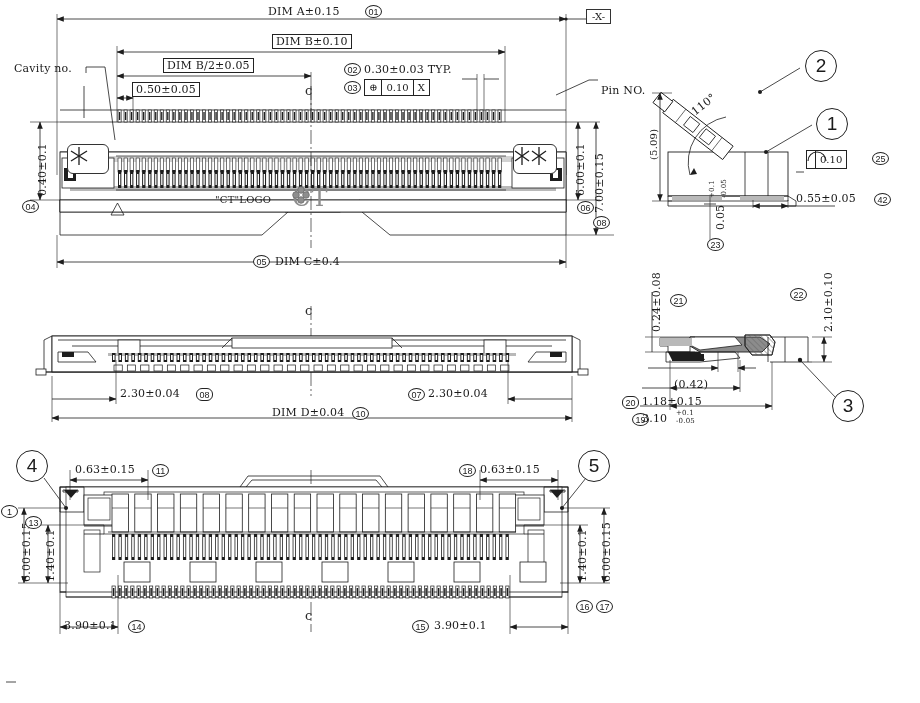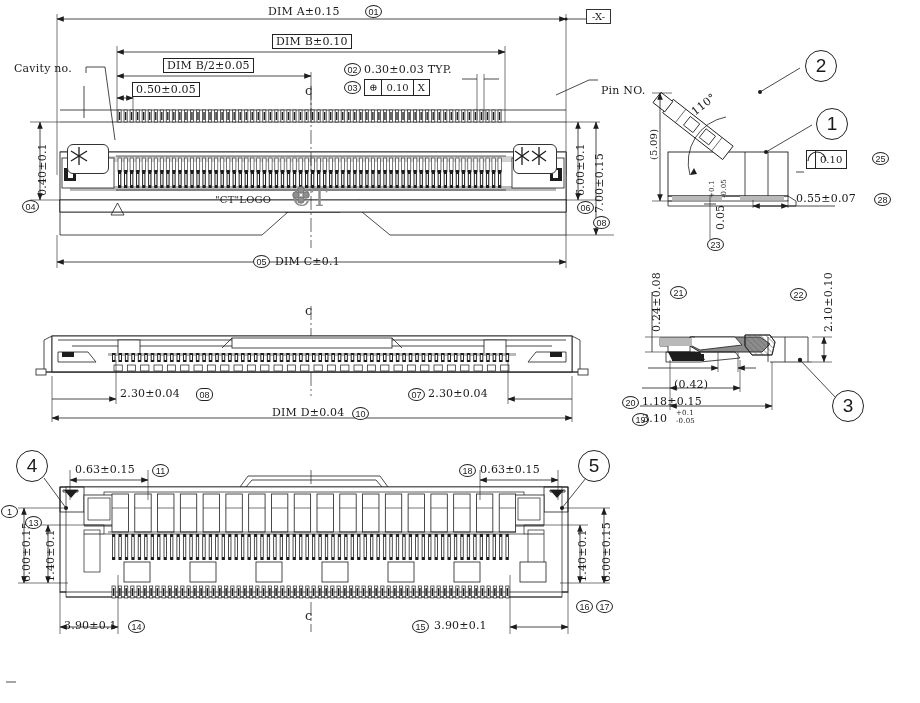--- a/index.html
+++ b/index.html
@@ -1198,21 +1198,21 @@
           <circle cx="14" cy="9" r="3.3"></circle>
     </g>
   </svg>
   <span class="lbl" style="position:static;font-size:24px;color:#8e8e8e;line-height:24px;">T</span>
 </div>
 
 <div class="rot lbl" style="left:36px;top:196px;">0.40±0.1</div>
 <div class="bub n" style="left:22px;top:200px;">04</div>
 
 <div class="bub n" style="left:253px;top:255px;">05</div>
-<div class="lbl" style="left:275px;top:255px;">DIM C±0.1</div>
+<div class="lbl" style="left:275px;top:255px;">DIM C±0.4</div>
 
 <div class="rot lbl" style="left:574px;top:196px;">6.00±0.1</div>
 <div class="bub n" style="left:577px;top:201px;">06</div>
 <div class="rot lbl" style="left:593px;top:213px;">7.00±0.15</div>
 <div class="bub n" style="left:593px;top:216px;">08</div>
 
 <div class="rot lbl sm" style="left:648px;top:160px;">(5.09)</div>
 <div class="lbl" style="left:690px;top:98px;transform:rotate(-38deg);">110°</div>
 <div class="bub big" style="left:805px;top:50px;">2</div>
 <div class="bub big" style="left:816px;top:108px;">1</div>
@@ -1220,42 +1220,42 @@
 <div class="fcf" style="left:806px;top:150px;height:17px;">
   <div>
     <svg width="20" height="11" viewBox="0 0 20 11">
       <path d="M1,10 A9 9 0 0 1 19,10" stroke="#1d1d1d" stroke-width="1.1" fill="none"></path>
     </svg>
   </div>
   <div>0.10</div>
 </div>
 <div class="bub n" style="left:872px;top:152px;">25</div>
 
-<div class="lbl" style="left:796px;top:192px;">0.55±0.07</div>
-<div class="bub n" style="left:874px;top:193px;">28</div>
+<div class="lbl" style="left:796px;top:192px;">0.55±0.05</div>
+<div class="bub n" style="left:874px;top:193px;">42</div>
 
 <div class="rot lbl" style="left:714px;top:230px;">0.05</div>
 <div class="rot lbl xs" style="left:708px;top:198px;font-size:7px;">+0.1</div>
 <div class="rot lbl xs" style="left:720px;top:198px;font-size:7px;">-0.05</div>
 <div class="bub n" style="left:707px;top:238px;">23</div>
 
 <div class="lbl" style="left:120px;top:387px;">2.30±0.04</div>
 <div class="bub n" style="left:196px;top:388px;border-radius:6px;">08</div>
 <div class="bub n" style="left:408px;top:388px;">07</div>
 <div class="lbl" style="left:428px;top:387px;">2.30±0.04</div>
 <div class="lbl" style="left:272px;top:406px;">DIM D±0.04</div>
 <div class="bub n" style="left:352px;top:407px;">10</div>
 
 <div class="rot lbl" style="left:650px;top:332px;">0.24±0.08</div>
-<div class="bub n" style="left:670px;top:286px;">21</div>
+<div class="bub n" style="left:670px;top:294px;">21</div>
 <div class="rot lbl" style="left:822px;top:332px;">2.10±0.10</div>
 <div class="bub n" style="left:790px;top:288px;">22</div>
 
 <div class="lbl" style="left:674px;top:378px;">(0.42)</div>
-<div class="bub n" style="left:622px;top:396px;">20</div>
+<div class="bub n" style="left:622px;top:396px;border-radius:6px;">20</div>
 <div class="lbl" style="left:642px;top:395px;">1.18±0.15</div>
 <div class="bub n" style="left:622px;top:413px;margin-left:10px;">19</div>
 <div class="lbl" style="left:642px;top:412px;">3.10</div>
 <div class="lbl xs" style="left:676px;top:409px;font-size:7px;">+0.1</div>
 <div class="lbl xs" style="left:676px;top:417px;font-size:7px;">-0.05</div>
 <div class="bub big" style="left:832px;top:390px;">3</div>
 
 <div class="bub big" style="left:16px;top:450px;">4</div>
 <div class="bub big" style="left:578px;top:450px;">5</div>
 

